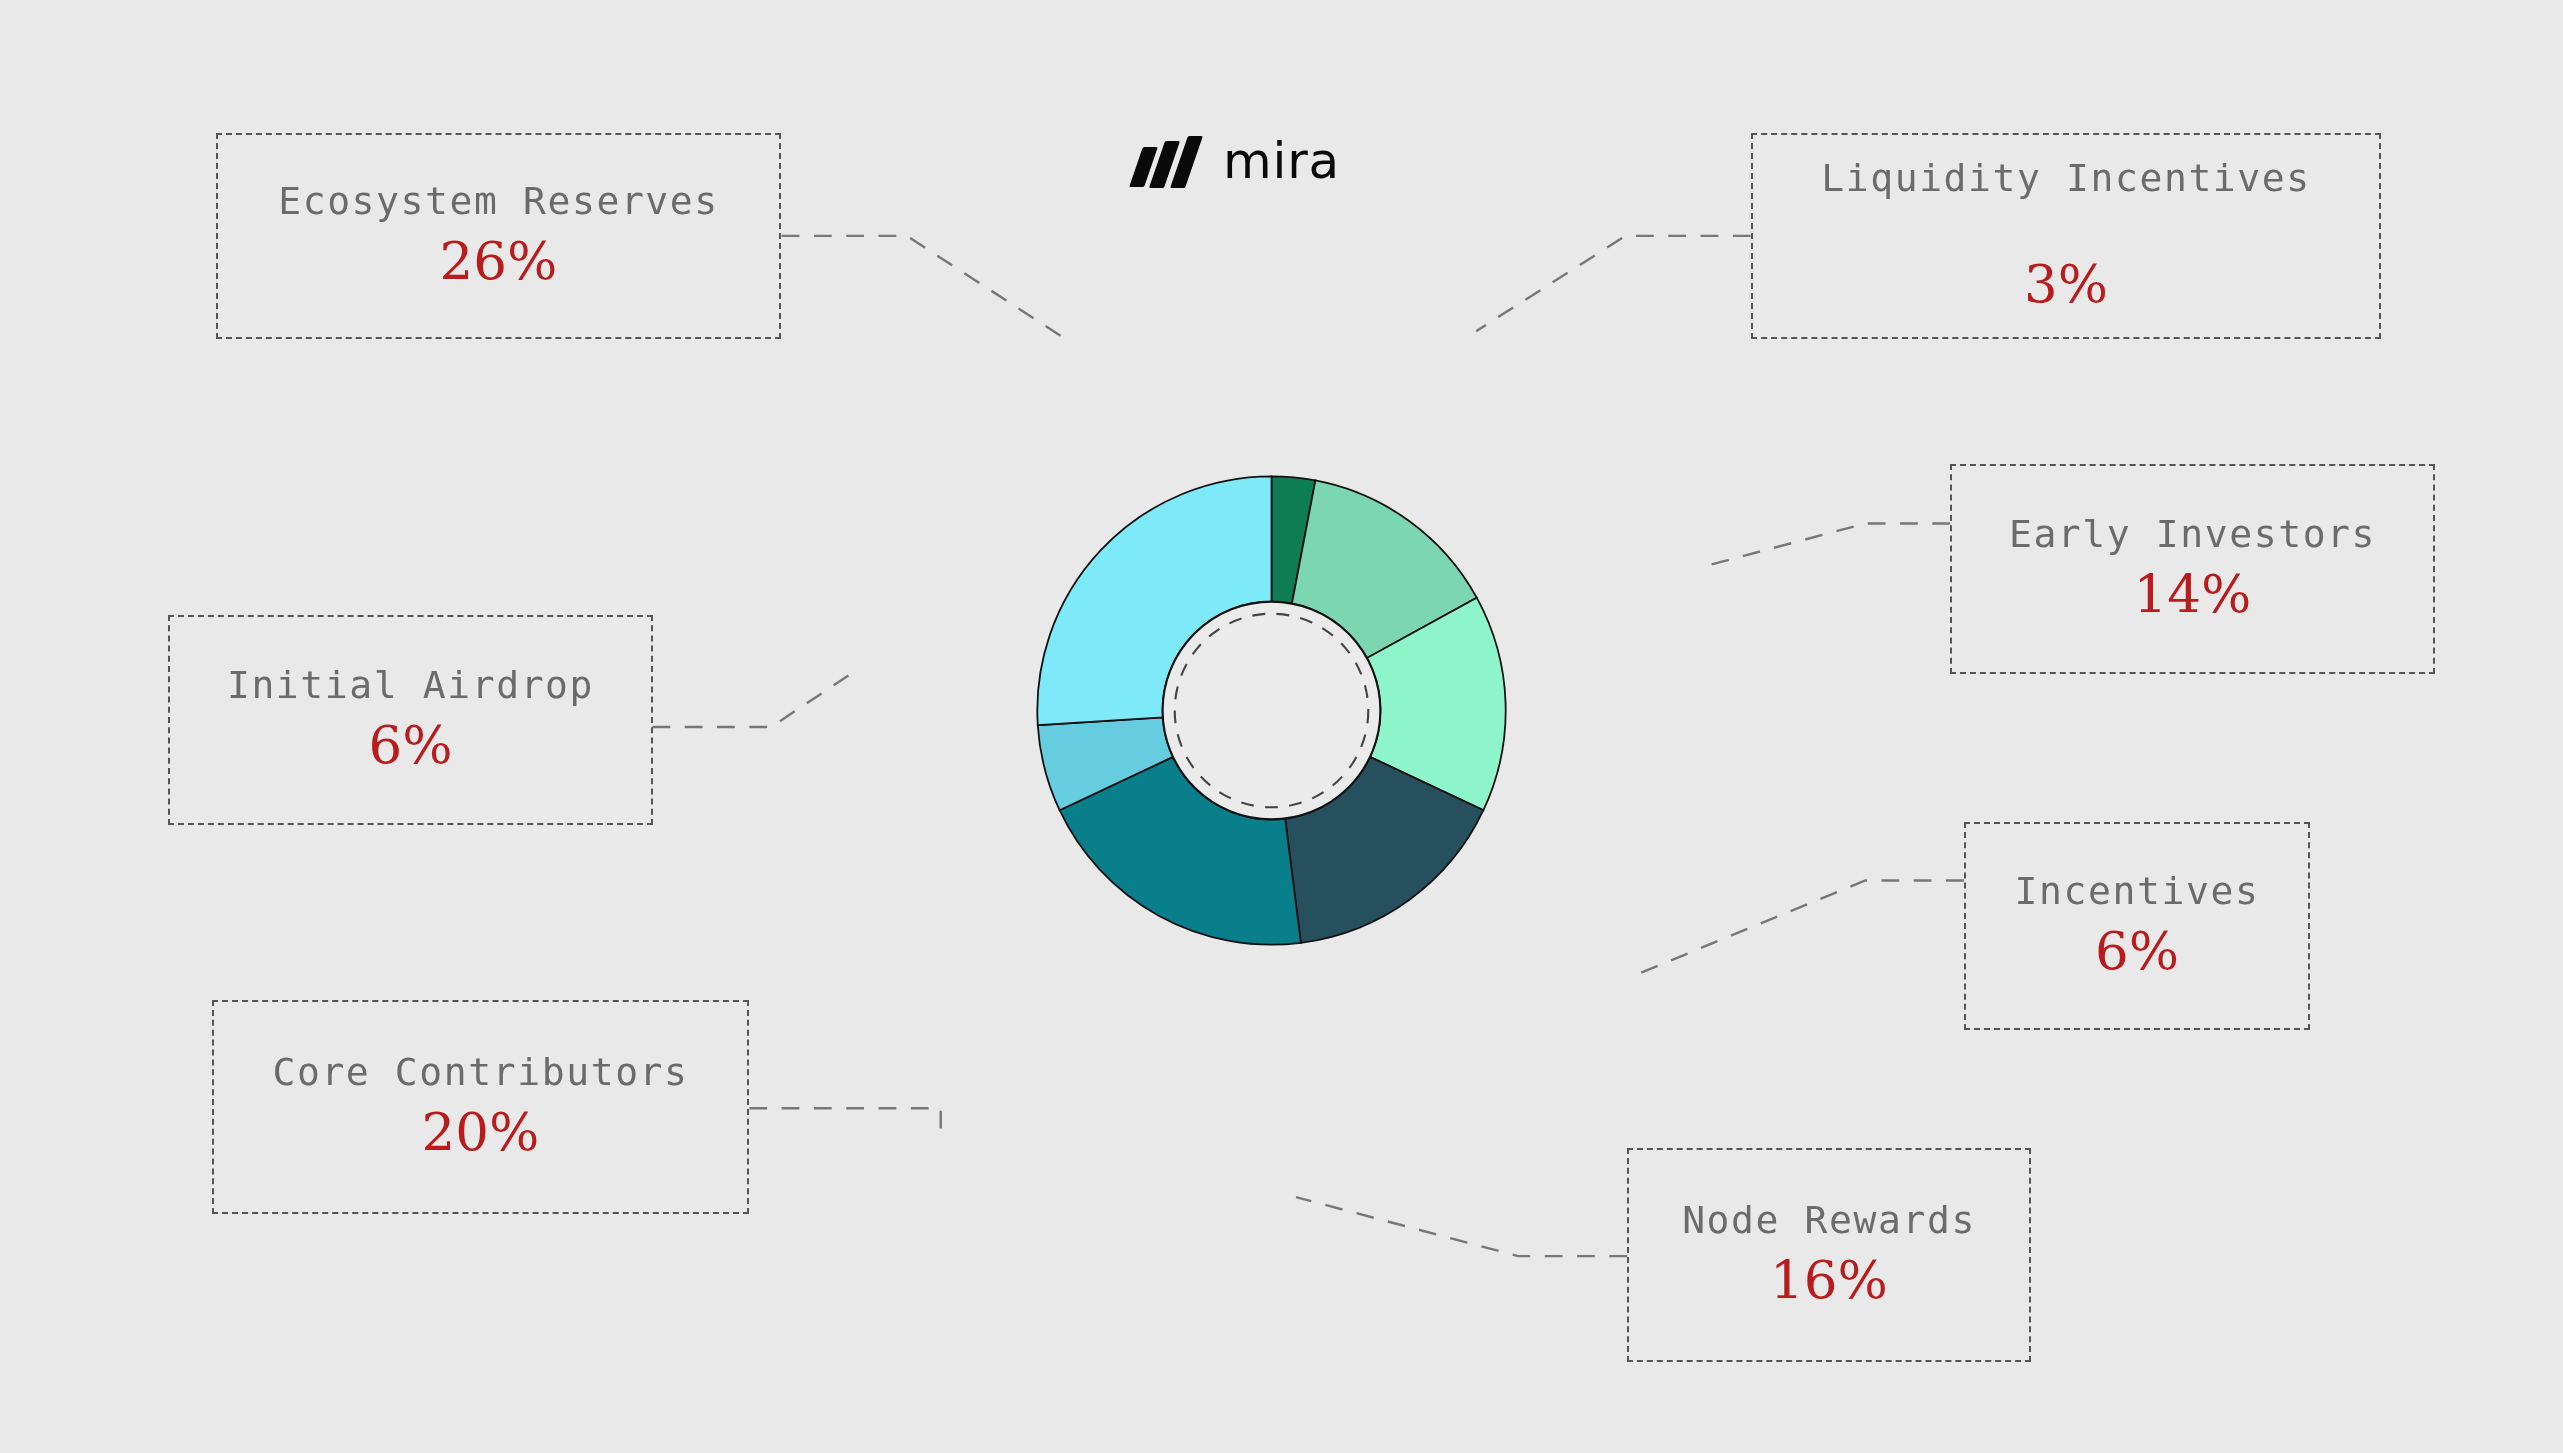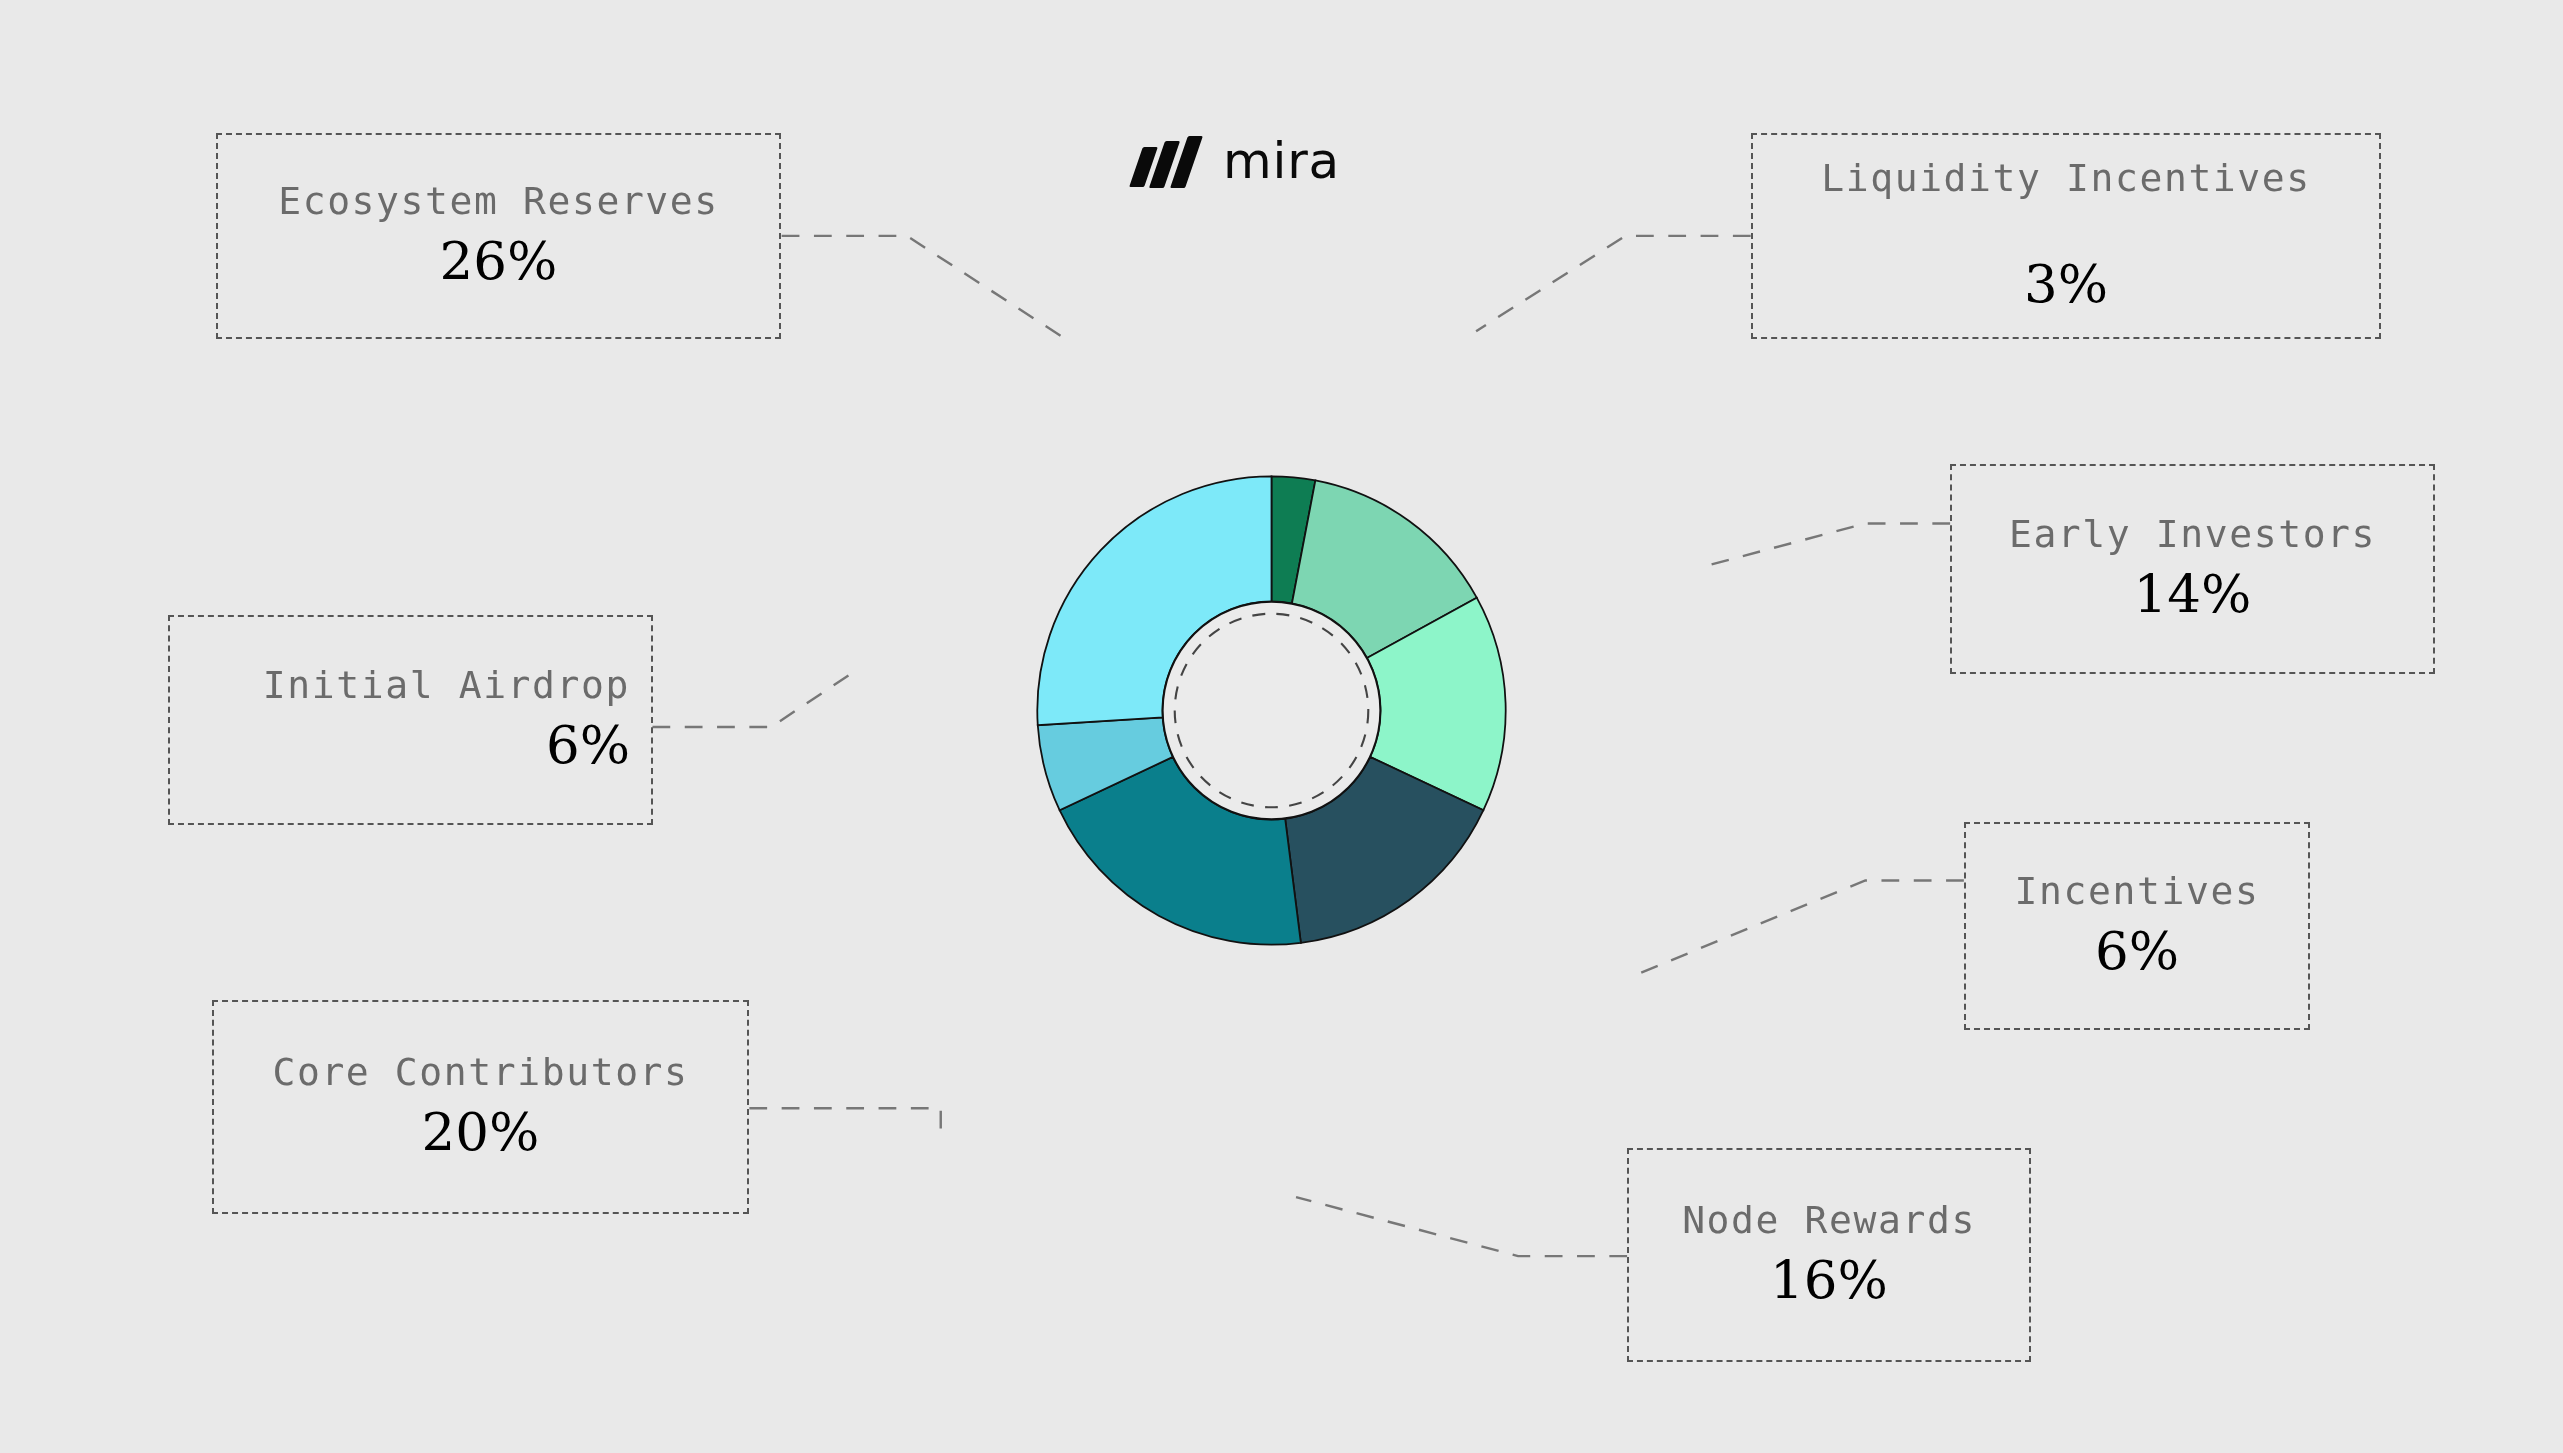--- a/index.html
+++ b/index.html
@@ -95,21 +95,21 @@
     font-family: "DejaVu Sans Mono", monospace;
     font-size: 38px;
     color: #6b6b6b;
     letter-spacing: 1.6px;
     white-space: nowrap;
     line-height: 1.12;
   }
   .label-box .pct {
     font-family: "DejaVu Serif", serif;
     font-size: 53px;
-    color: #000000;
+    color: #b91c1c;
     line-height: 1.15;
     margin-top: 8px;
   }
 </style>
 </head>
 <body>
 
 <div id="stage">
 
   <div id="brand">
@@ -163,20 +163,20 @@
         <div class="pct">6%</div>
       </div>
       <div class="label-box" style="left: 1627px; top: 1148px; width: 404px; height: 214px;">
         <div class="name">Node Rewards</div>
         <div class="pct">16%</div>
       </div>
       <div class="label-box" style="left: 212px; top: 1000px; width: 537px; height: 214px;">
         <div class="name">Core Contributors</div>
         <div class="pct">20%</div>
       </div>
-      <div class="label-box" style="left: 168px; top: 615px; width: 485px; height: 210px; align-items: flex-end;">
+      <div class="label-box" style="left: 168px; top: 615px; width: 485px; height: 210px;">
         <div class="name">Initial Airdrop</div>
         <div class="pct">6%</div>
       </div>
     </div>
 
 </div>
 
 
 </body></html>

